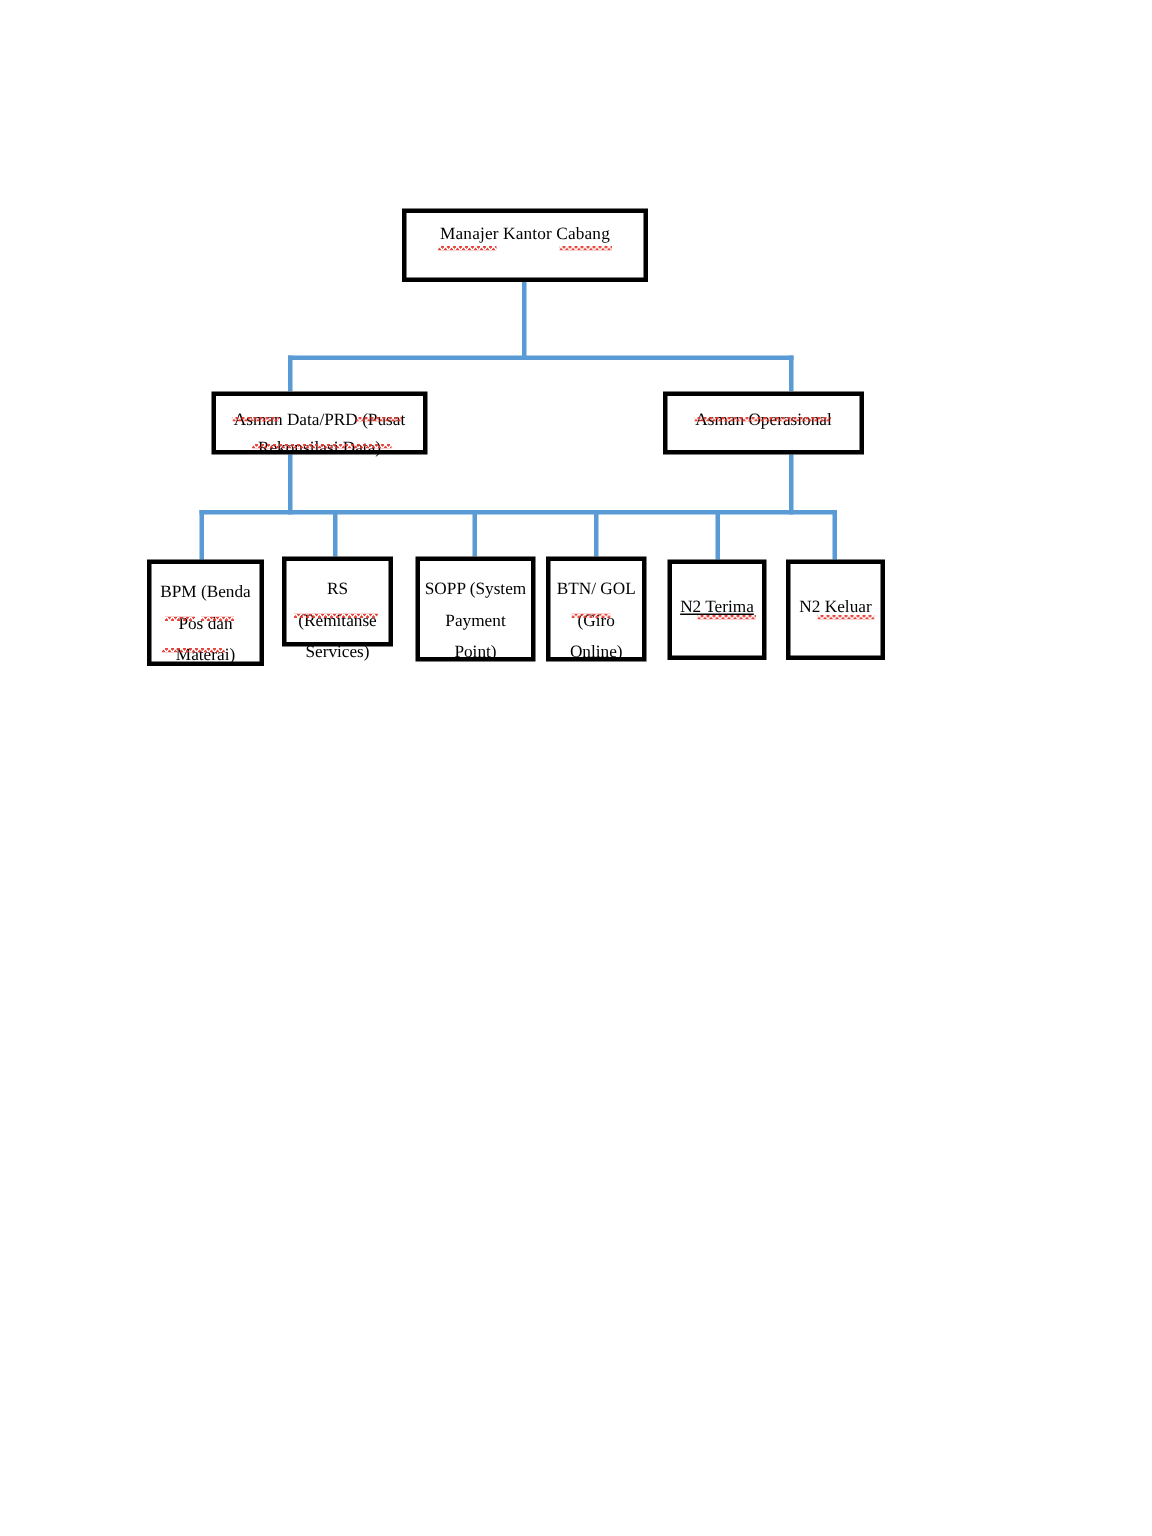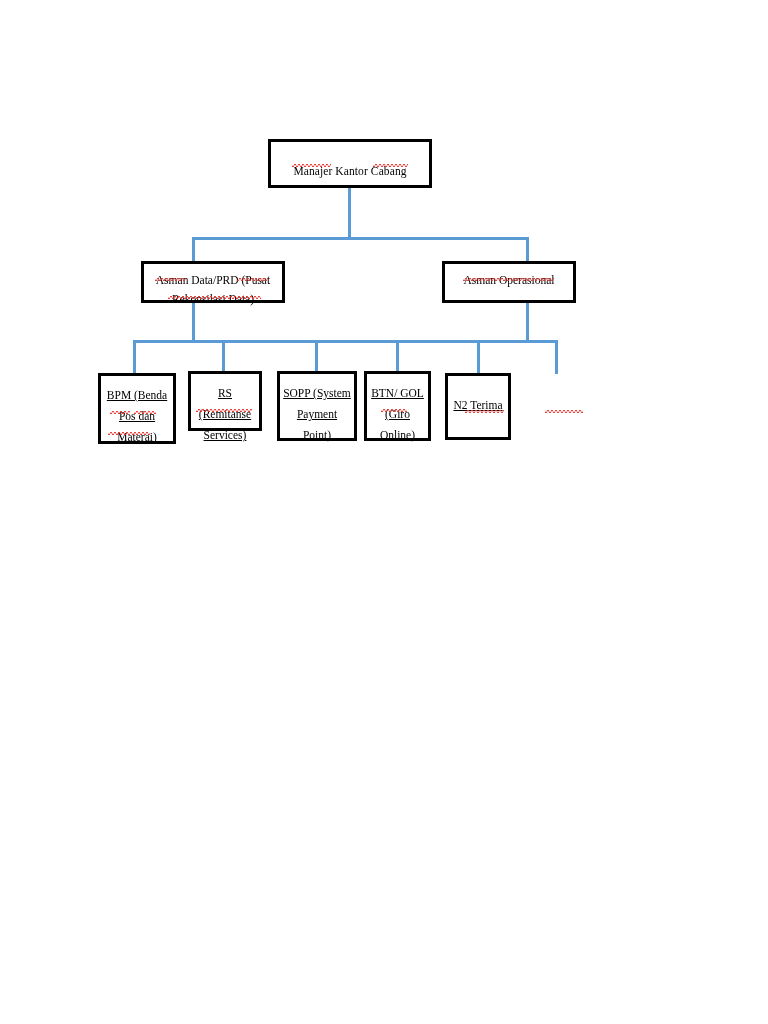--- a/index.html
+++ b/index.html
@@ -42,21 +42,21 @@
   }
   .node .label {
     display: block;
     width: 100%;
     white-space: pre-line;
   }
 
   
   .node.n-top {
     align-items: flex-start;
-    padding-top: 22px;
+    padding-top: 7px;
     justify-content: center;
   }
   .node.n-top .label {
     font-size: 11.5px;
     line-height: 15px;
     letter-spacing: 0.1px;
   }
 
   
   .node.n-asman {
@@ -69,21 +69,20 @@
   }
 
   
   .node.n-leaf {
     align-items: flex-start;
     padding-top: 9px;
   }
   .node.n-leaf .label {
     font-size: 11.5px;
     line-height: 21px;
-    text-decoration: underline;
   }
 
   
   .node.n-leaf-mid {
     align-items: center;
     padding-bottom: 2px;
   }
   .node.n-leaf-mid .label {
     font-size: 11.5px;
     line-height: 15px;
@@ -162,20 +161,23 @@
   <div class="node n-leaf" style="left:277px; top:371px; width:80px; height:70px;">
     <span class="label">SOPP (System
 Payment
 Point)</span>
   </div>
 
   <div class="node n-leaf-mid" style="left:445px; top:373px; width:66px; height:67px;text-decoration:underline;">
     <span class="label">N2 Terima</span>
   </div>
 
+  <div class="node n-leaf-mid" style="left:524px; top:373px; width:66px; height:67px;">
+    <span class="label">N2 Keluar</span>
+  </div>
 
   <div class="squig" style="left:292px; top:164px; width:39px;"></div>
   <div class="squig" style="left:373px; top:164px; width:35px;"></div>
 
   <div class="squig" style="left:155px; top:278px; width:31px;"></div>
   <div class="squig" style="left:237px; top:278px; width:31px;"></div>
 
   <div class="squig" style="left:168px; top:296px; width:93px;"></div>
 
   <div class="squig" style="left:463px; top:278px; width:91px;"></div>

